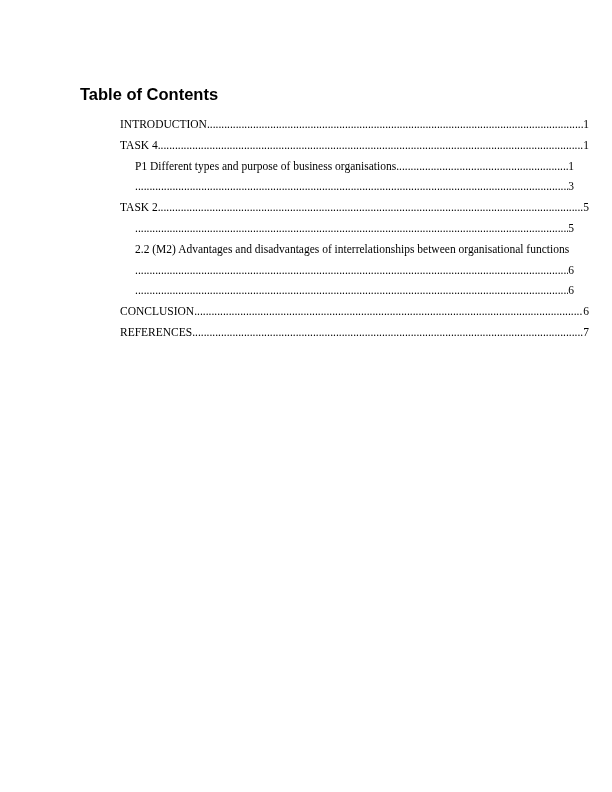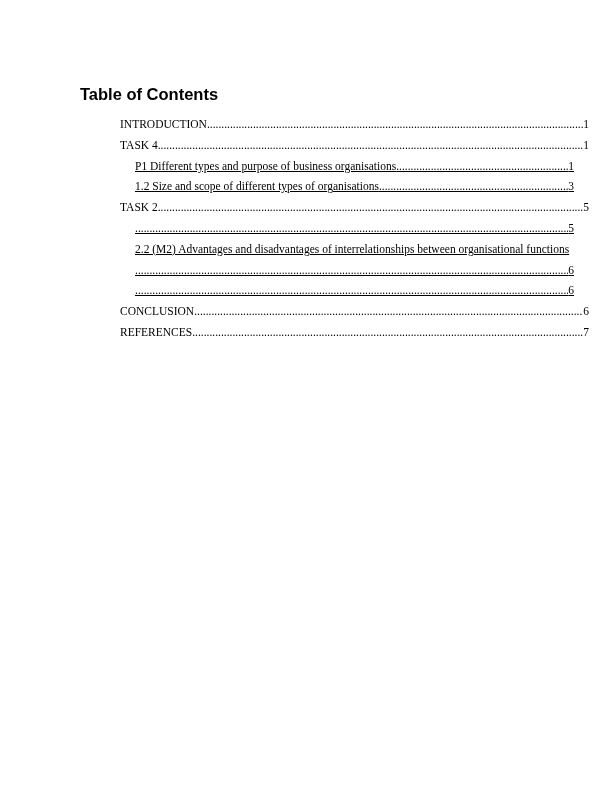--- a/index.html
+++ b/index.html
@@ -9,21 +9,21 @@
       position: absolute; left: 72px; top: 84px;
       font-family: "Liberation Sans", sans-serif; font-weight: bold;
       font-size: 16.5px; color: #000; margin: 0; line-height: 20px;
     }
     .toc { position: absolute; left: 72px; top: 114px; width: 469px; margin-left: 40px; }
     .entry {
       display: flex; align-items: baseline;
       font-family: "Liberation Serif", serif; font-size: 11.5px; color: #000;
       height: 20.8px; line-height: 20.8px; white-space: nowrap; overflow: hidden;
     }
-    .entry.l2 { padding-left: 15px; width: 454px; box-sizing: content-box; text-decoration: underline; }
+    .entry.l2 { padding-left: 15px; width: 454px; box-sizing: content-box; }
     .entry.l2 { width: 454px; }
     .entry .label { flex: 0 0 auto; }
     .entry .leader { flex: 1 1 auto; overflow: hidden; white-space: nowrap; }
     .entry .leader::after { content: "........................................................................................................................................................................................................................................................"; letter-spacing: 0; }
     .entry .page-num { flex: 0 0 auto; }
     .entry.l2 { width: 439px; }
     .entry.wrap-label { display: block; height: 20.8px; }
   </style>
 </head>
 <body>
@@ -41,21 +41,20 @@
       <span class="label">TASK 4</span>
       <span class="leader"></span>
       <span class="page-num">1</span>
     </div>
     <div class="entry l2">
       <span class="label">P1 Different types and purpose of business organisations</span>
       <span class="leader"></span>
       <span class="page-num">1</span>
     </div>
     <div class="entry l2">
-      <span class="label">1.2 Size and scope of different types of organisations</span>
       <span class="leader"></span>
       <span class="page-num">3</span>
     </div>
     <div class="entry">
       <span class="label">TASK 2</span>
       <span class="leader"></span>
       <span class="page-num">5</span>
     </div>
     <div class="entry l2">
       <span class="leader"></span>

